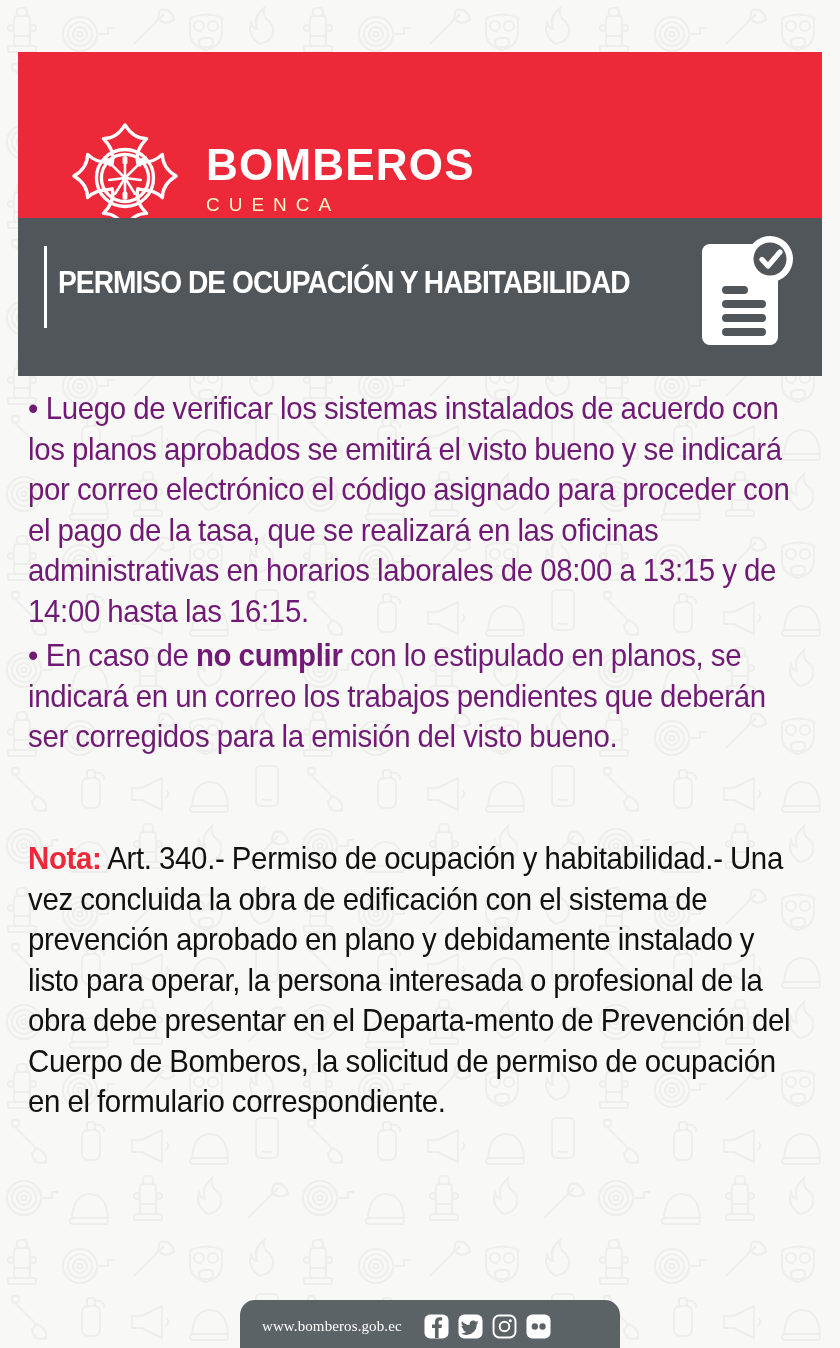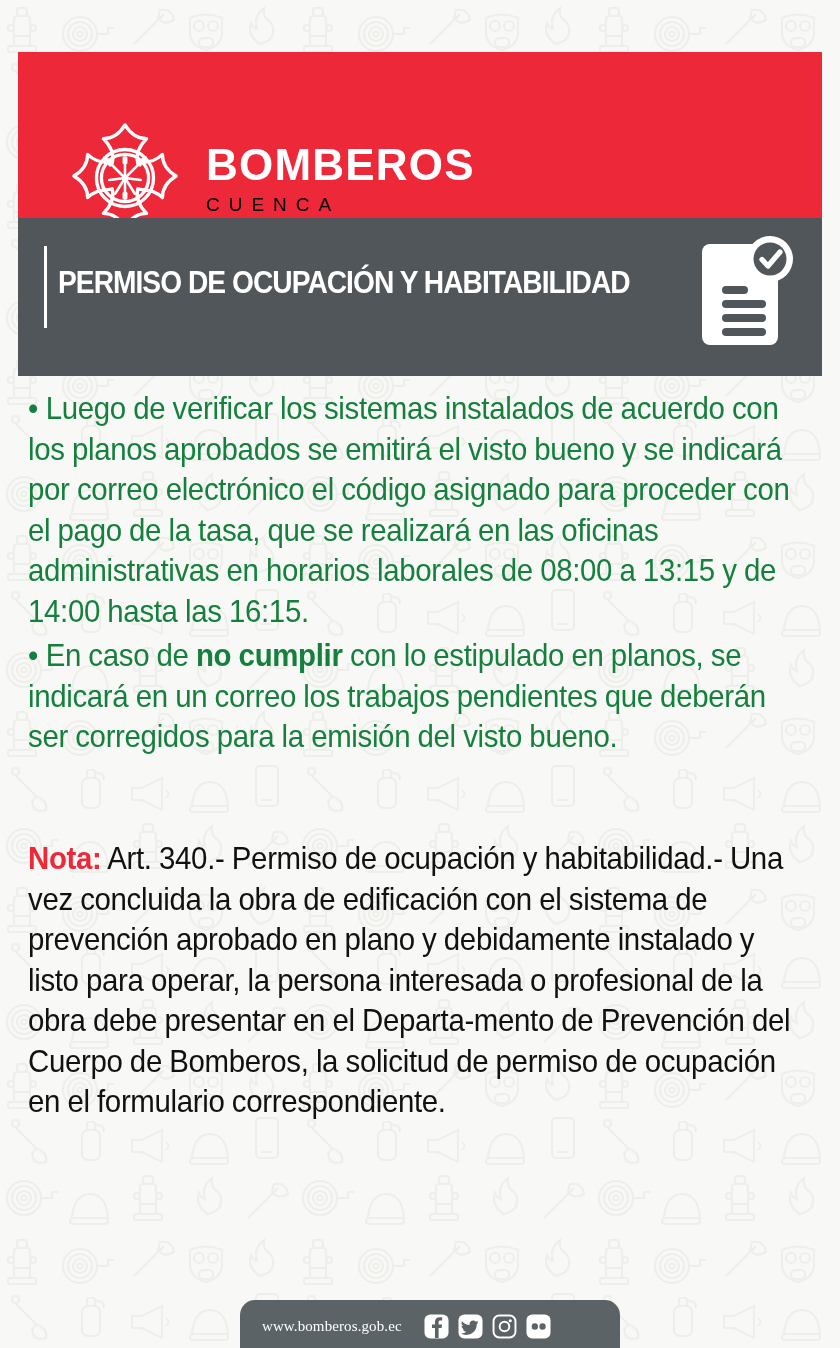--- a/index.html
+++ b/index.html
@@ -41,21 +41,21 @@
   #logo-words { margin-left:22px; margin-top:2px; }
   #brand-main {
     color:#ffffff;
     font-size:44px;
     font-weight:bold;
     letter-spacing:1.2px;
     line-height:1;
     font-family:"Liberation Sans", sans-serif;
   }
   #brand-sub {
-    color:#000000;
+    color:#fef9c3;
     font-size:19px;
     font-weight:normal;
     letter-spacing:9px;
     margin-top:7px;
     font-family:"Liberation Sans", sans-serif;
   }
 
   
   #gray-banner {
     position:absolute; left:18px; top:218px;
@@ -82,21 +82,21 @@
   }
   #doc-icon {
     position:absolute; right:24px; top:14px;
     width:102px; height:120px;
   }
 
   
   #body-copy {
     position:absolute; left:28px; top:388px;
     width:790px;
-    color:#15803d;
+    color:#701a75;
   }
   .para {
     font-size:30.5px;
     line-height:40.5px;
     letter-spacing:-0.35px;
     word-spacing:-0.5px;
     font-family:"Liberation Sans", sans-serif;
     transform:scaleX(0.965);
     transform-origin:left top;
   }

